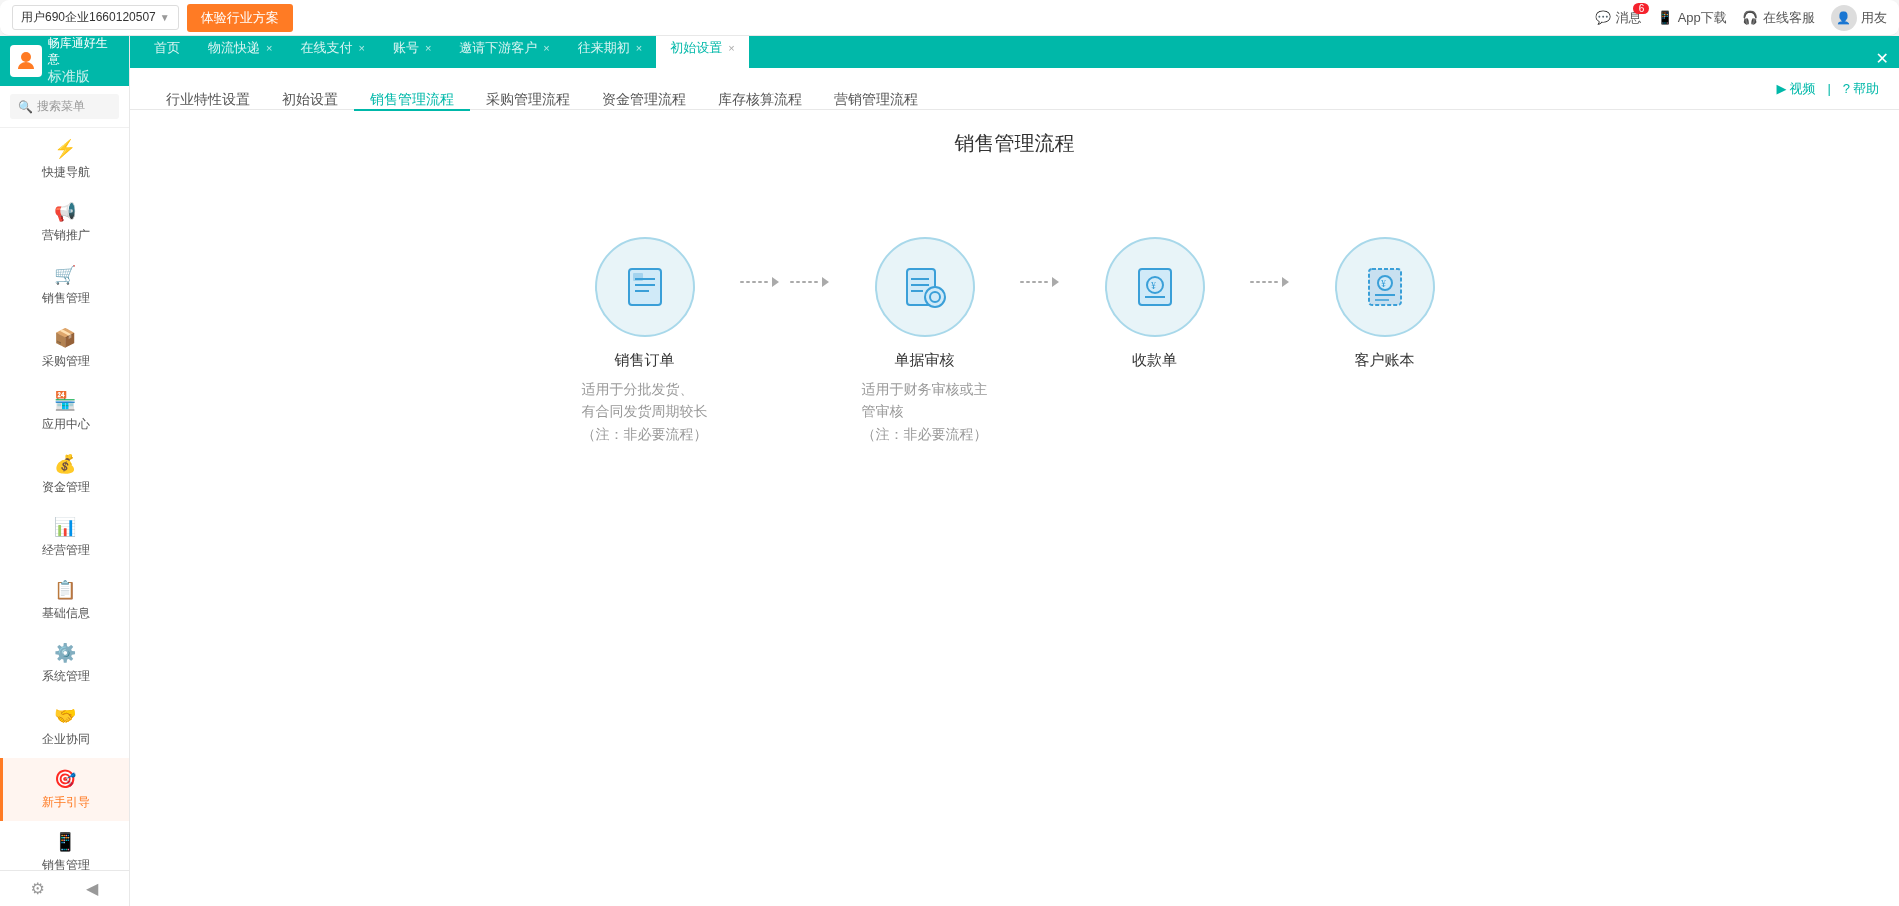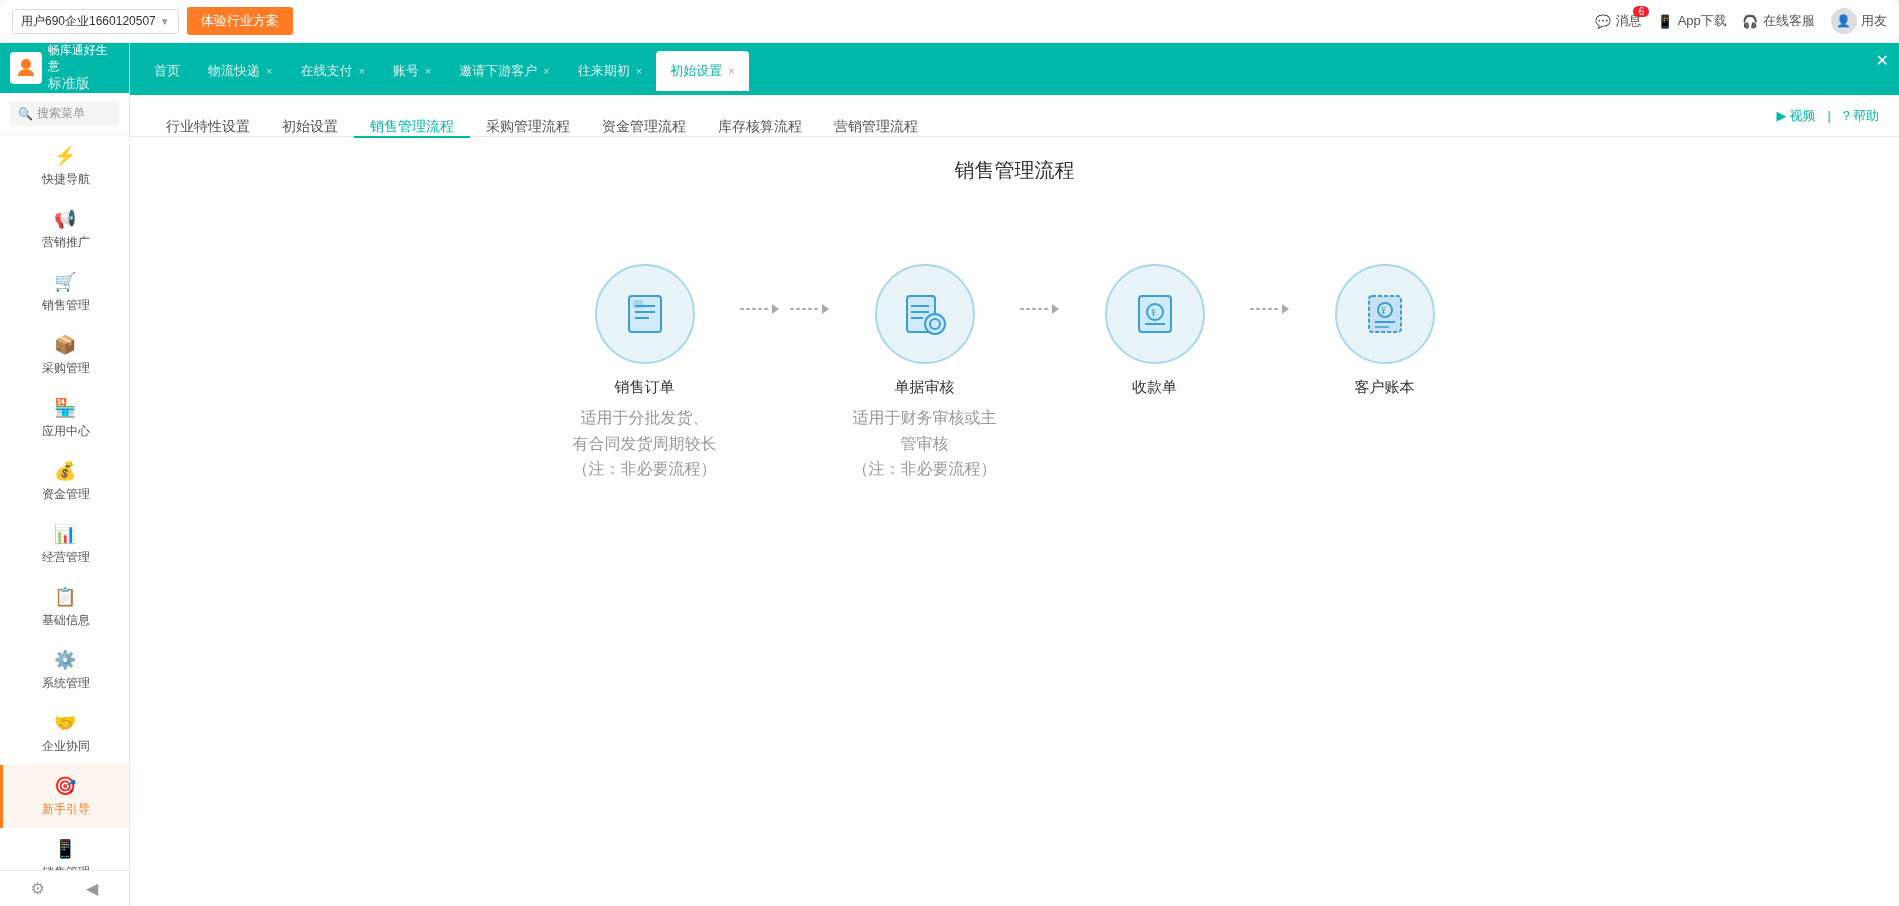--- a/index.html
+++ b/index.html
@@ -1,20 +1,20 @@
 <!DOCTYPE html>
 <html><head>
   <meta charset="utf-8">
   <style>
     * { margin: 0; padding: 0; box-sizing: border-box; }
     body { font-family: "Microsoft YaHei", "PingFang SC", sans-serif; font-size: 13px; background: #f5f5f5; display: flex; flex-direction: column; height: 906px; overflow: hidden; }
 
     
     .top-bar {
-      height: 43px;
+      height: 36px;
       background: #fff;
       border-bottom: 1px solid #e8e8e8;
       display: flex;
       align-items: center;
       justify-content: space-between;
       padding: 0 12px;
       flex-shrink: 0;
       border-radius: 9px;
     }
     .top-bar-left { display: flex; align-items: center; gap: 8px; }
@@ -90,25 +90,25 @@
       justify-content: space-around;
       padding: 0 10px;
     }
     .sidebar-bottom-btn { cursor: pointer; color: #999; font-size: 16px; }
 
     
     .content-area { flex: 1; display: flex; flex-direction: column; overflow: hidden; background: #fff; }
 
     
     .nav-tabs {
-      height: 52px;
+      height: 32px;
       background: #00b8a9;
       display: flex;
-      align-items: flex-start;
-      padding: 8px 10px;
+      align-items: flex-end;
+      padding: 0 10px;
       flex-shrink: 0;
       gap: 0;
       position: relative;
     }
     .nav-tab {
       height: 40px;
       display: flex; align-items: center;
       padding: 0 14px;
       color: rgba(255,255,255,0.85);
       cursor: pointer;
@@ -197,23 +197,22 @@
     }
     .flow-circle svg { width: 48px; height: 48px; }
 
     .flow-step-title {
       font-size: 15px;
       color: #333;
       margin-bottom: 8px;
       font-weight: 500;
     }
     .flow-step-desc {
-      font-size: 16px;
+      font-size: 14px;
       color: #999;
-      text-align: center;
       line-height: 1.6;
     }
 
     .flow-arrow {
       display: flex;
       align-items: flex-start;
       padding-top: 40px;
       color: #aaa;
       font-size: 22px;
       flex-shrink: 0;

